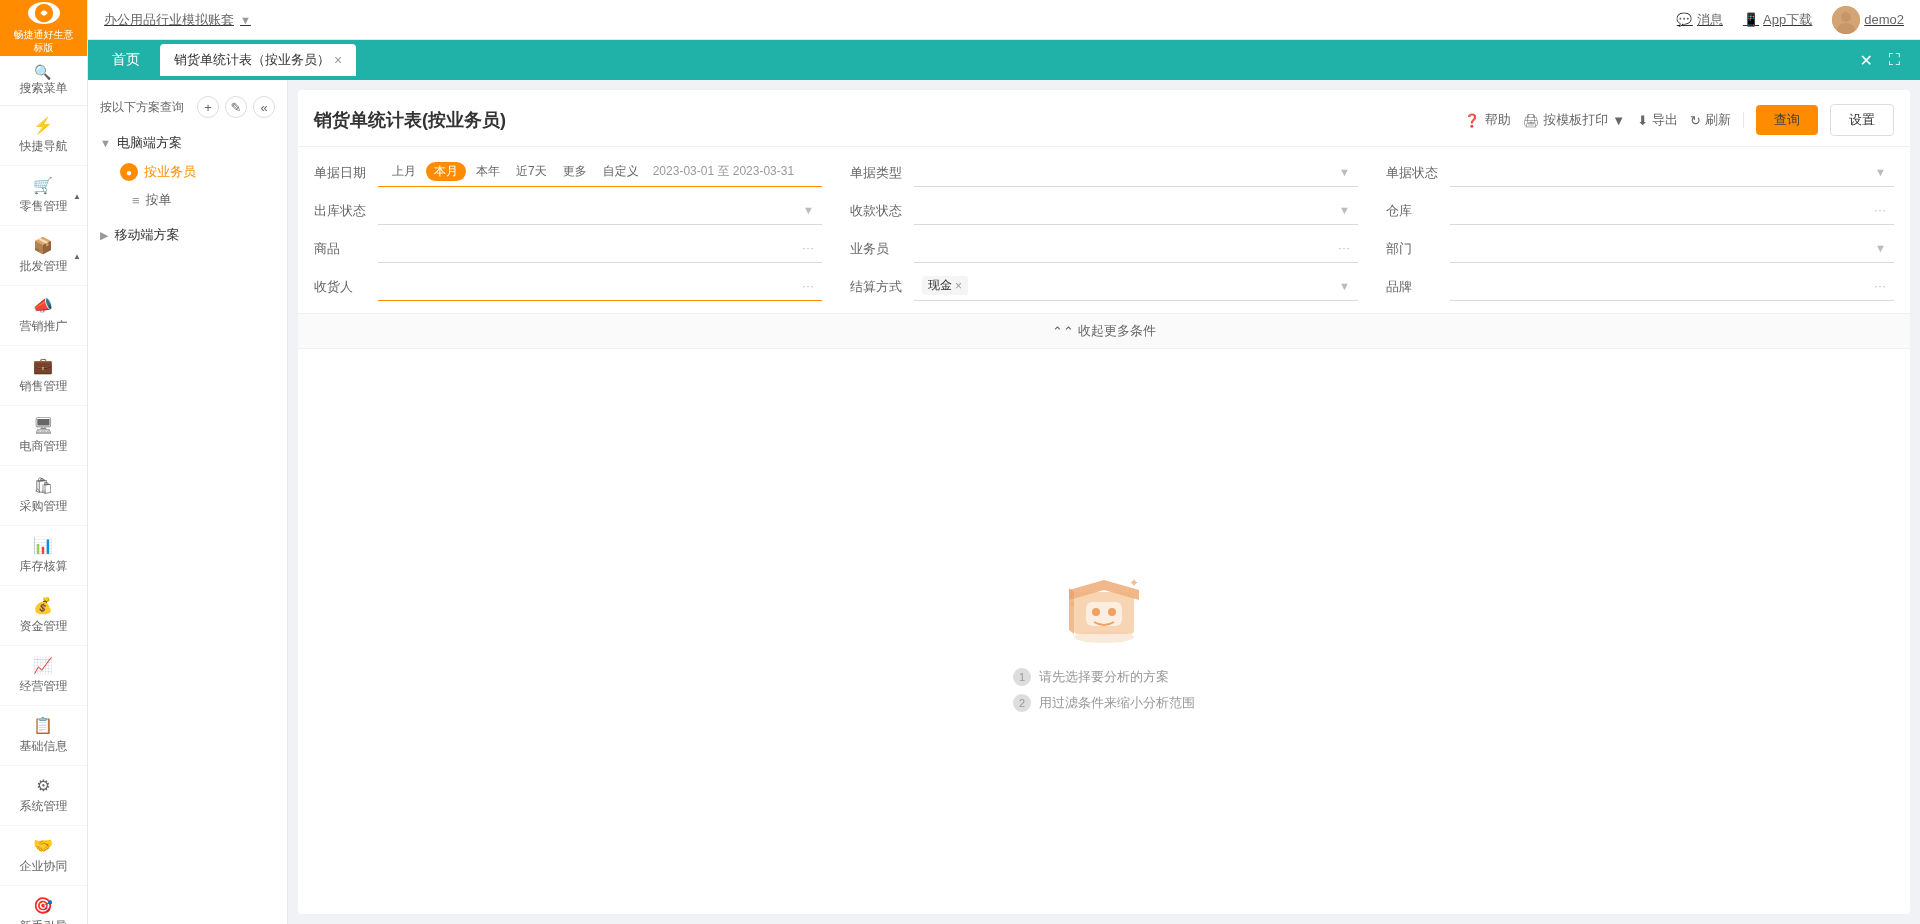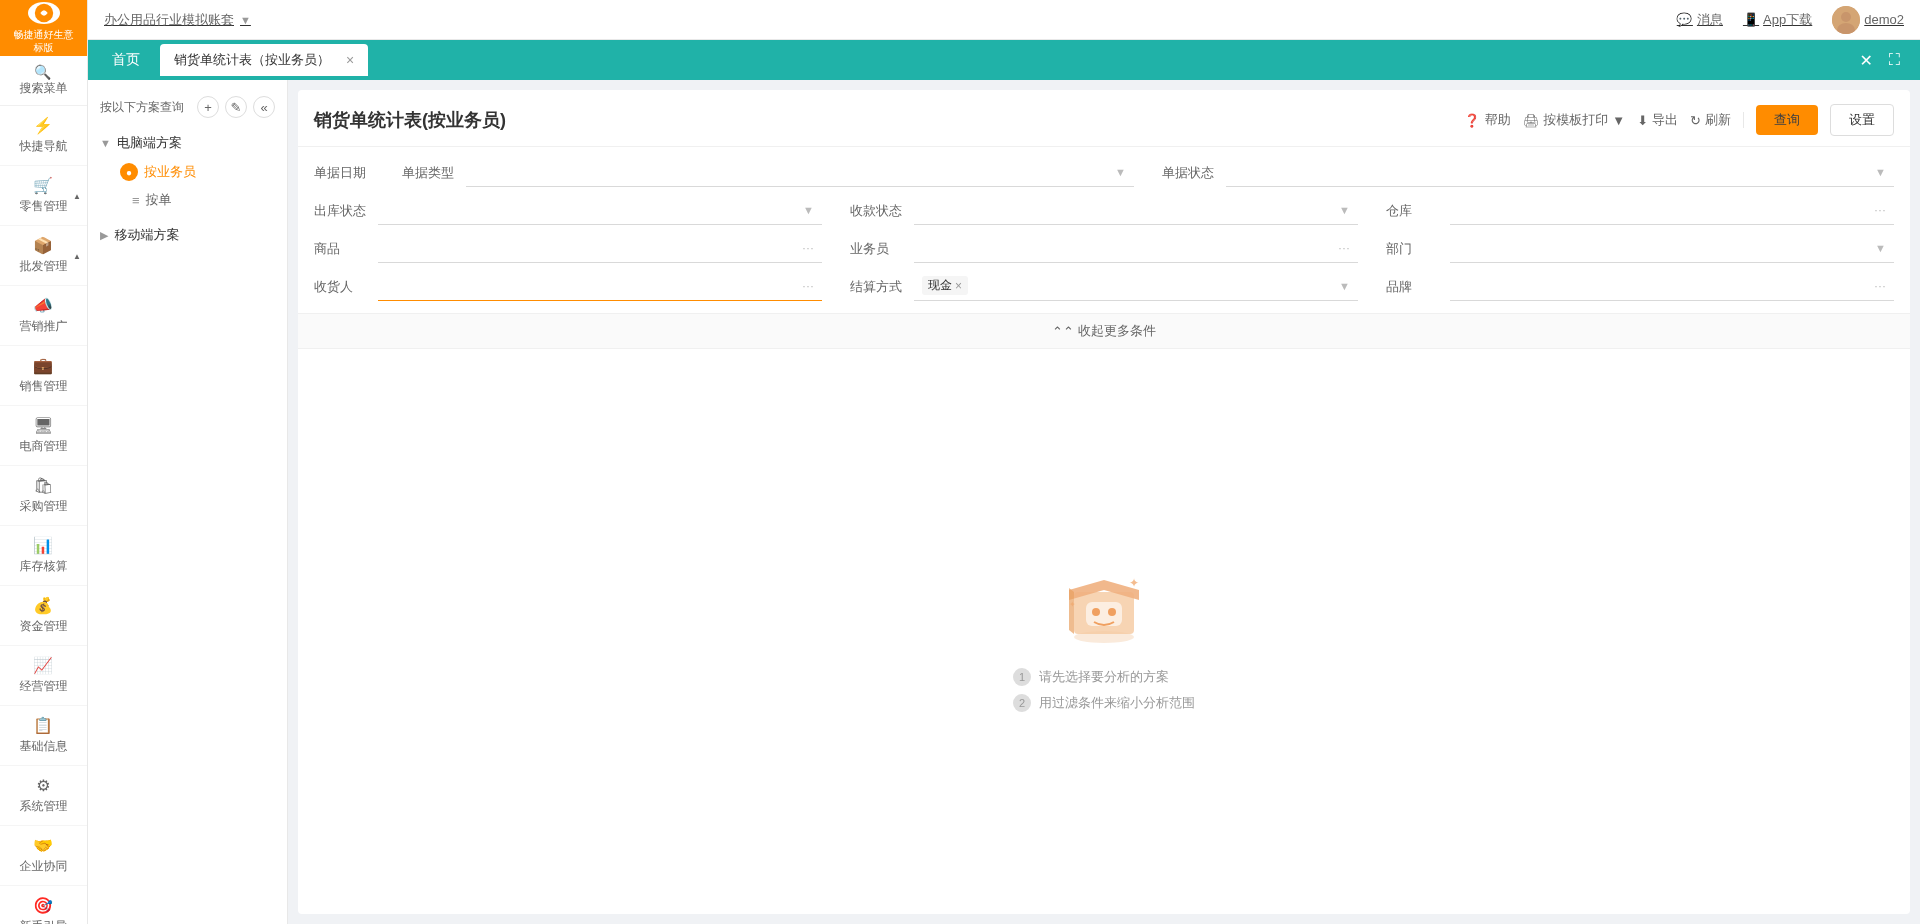--- a/index.html
+++ b/index.html
@@ -118,21 +118,21 @@
     }
     .tab-active {
       background: #fff;
       color: #333;
       padding: 0 14px;
       height: 32px;
       display: flex; align-items: center;
       border-radius: 4px 4px 0 0;
       font-size: 13px;
       margin-left: 4px;
-      gap: 16px;
+      gap: 4px;
     }
     .tab-close {
       color: #999; cursor: pointer; font-size: 14px;
     }
     .tabbar-actions {
       margin-left: auto;
       display: flex; gap: 8px; padding-right: 8px;
     }
     .tabbar-action-btn {
       color: #fff; cursor: pointer; font-size: 16px; padding: 4px;
@@ -522,20 +522,31 @@
           <div class="divider-v"></div>
           <button class="header-action-primary">查询</button>
           <button class="header-action-secondary">设置</button>
         </div>
       </div>
 
       <div class="filter-area">
 
         <div class="filter-row">
           <span class="filter-label">单据日期</span>
+          <div class="filter-control" style="flex:1;border-bottom:1px solid #ff8c00;">
+            <div class="date-quick-btns">
+              <span class="date-quick-btn">上月</span>
+              <span class="date-quick-btn active">本月</span>
+              <span class="date-quick-btn">本年</span>
+              <span class="date-quick-btn">近7天</span>
+              <span class="date-quick-btn">更多</span>
+              <span class="date-quick-btn">自定义</span>
+            </div>
+            <span class="date-range">2023-03-01 至 2023-03-31</span>
+          </div>
           <span style="flex:0 0 20px"></span>
           <span class="filter-label">单据类型</span>
           <div class="filter-control" style="flex:1;cursor:pointer;">
             <span style="flex:1"></span>
             <span class="filter-dropdown-icon">▼</span>
           </div>
           <span style="flex:0 0 20px"></span>
           <span class="filter-label">单据状态</span>
           <div class="filter-control" style="flex:1;cursor:pointer;">
             <span style="flex:1"></span>

